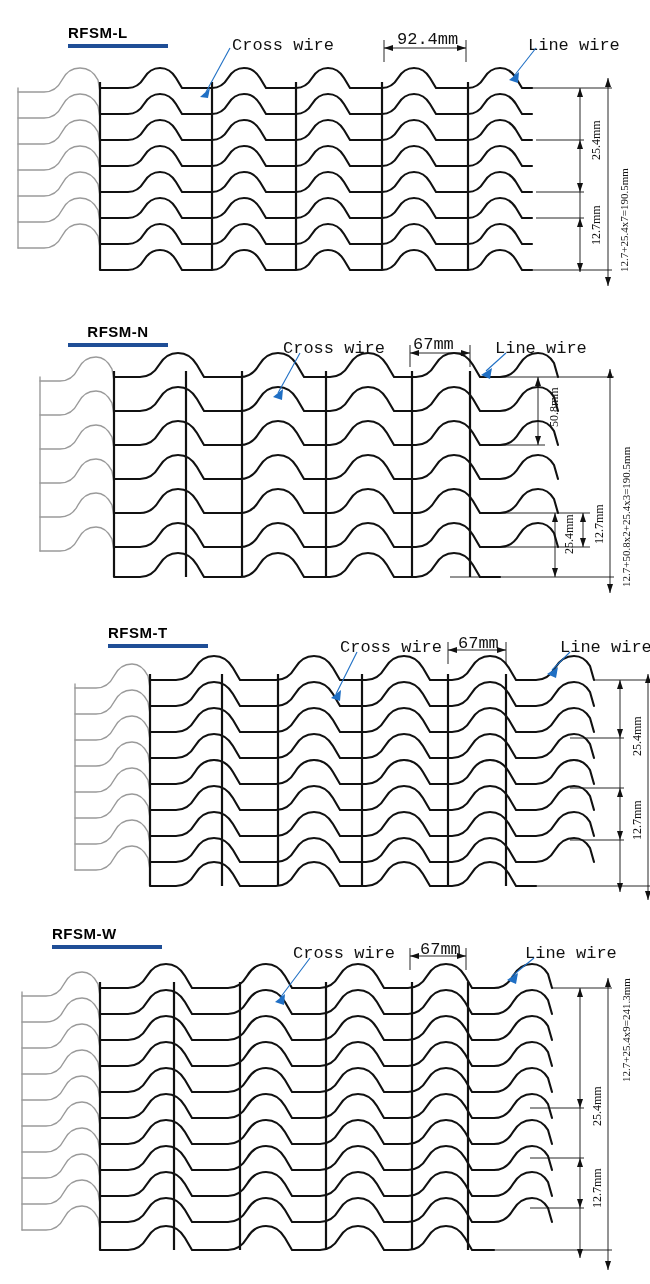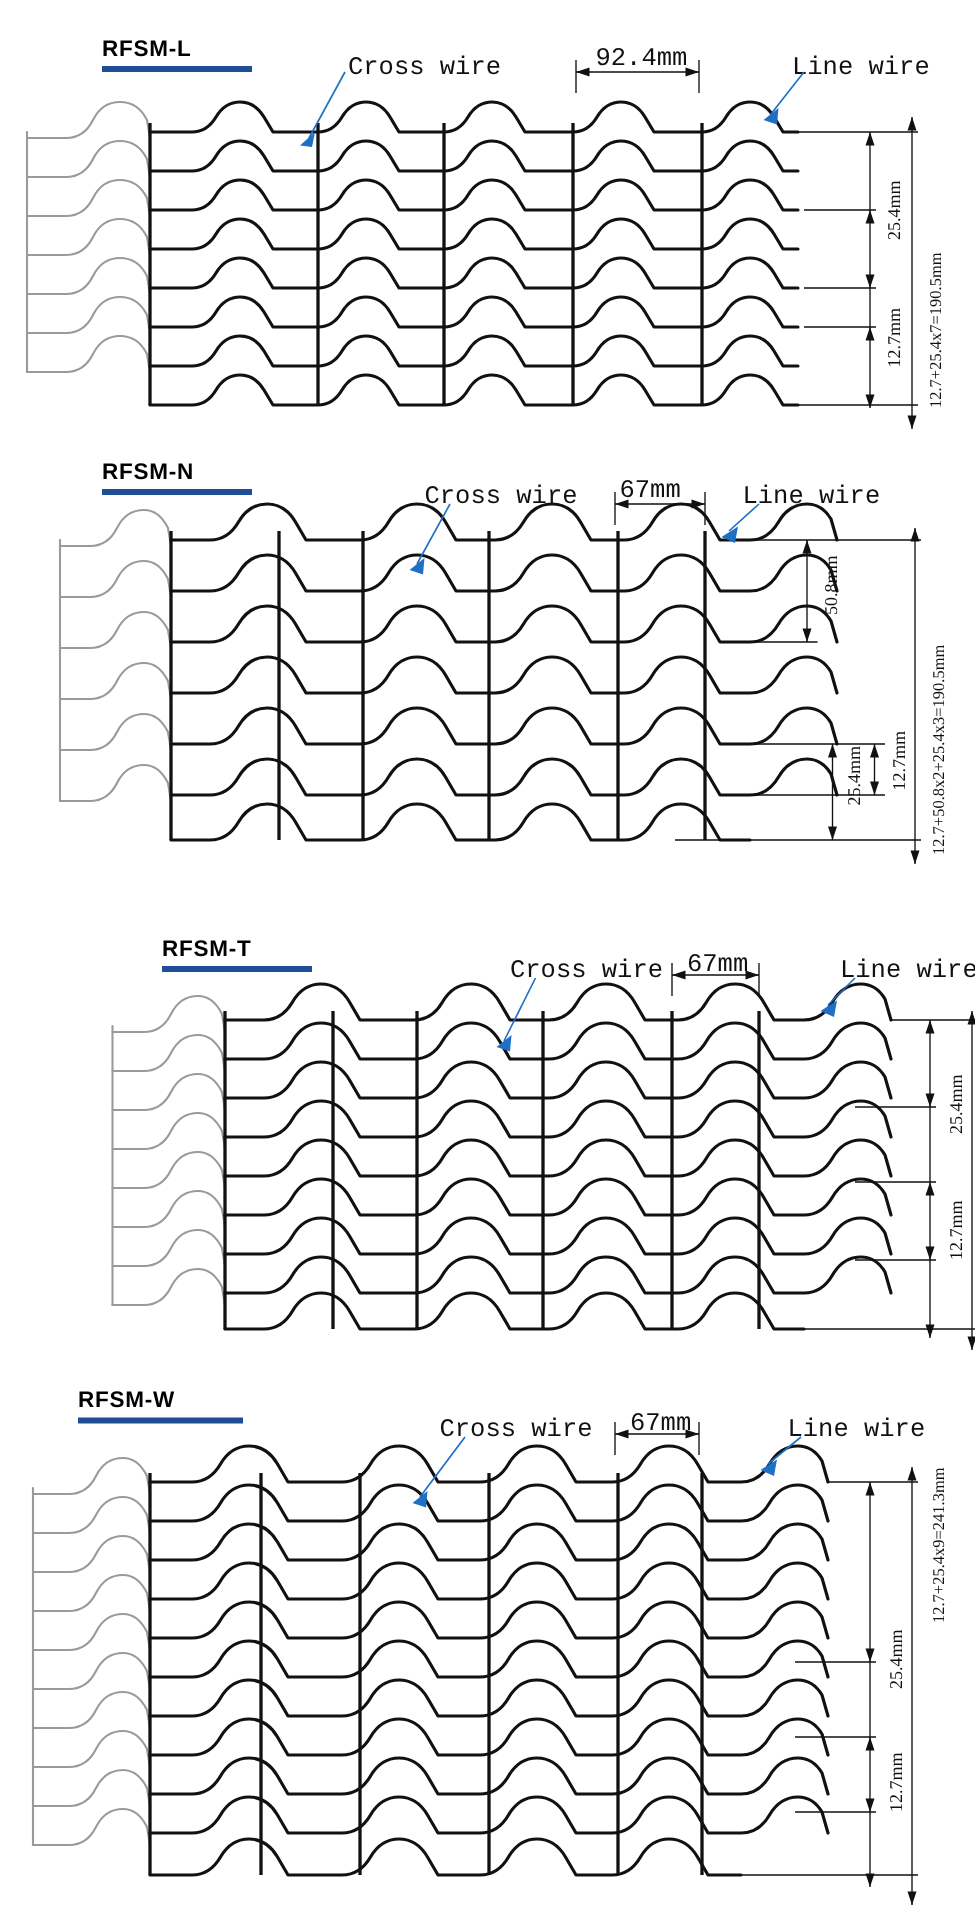--- a/index.html
+++ b/index.html
@@ -138,21 +138,21 @@
         <path d="M608,286 l-3,-9 h6 z" fill="#111" stroke="none"></path>
         <path d="M532,88 L612,88"></path>
         <path d="M532,270 L612,270"></path>
         <path d="M536,140 L584,140"></path>
         <path d="M536,192 L584,192"></path>
         <path d="M536,218 L584,218"></path>
       </g>
     </svg>
   </div>
 
-  <div class="panel" style="position:absolute;left:0;top:292px;height:300px;">
+  <div class="panel" style="position:absolute;left:0;top:309px;height:300px;text-align:center;">
 
     <div class="title-wrap" style="left:68px;top:14px;">
       <div class="title-text">RFSM-N</div>
       <div class="title-rule"></div>
     </div>
 
     <div class="lbl" style="left:283px;top:30px;">Cross wire</div>
     <div class="lbl" style="left:495px;top:30px;">Line wire</div>
     <div class="lbl" style="left:413px;top:26px;">67mm</div>
 

